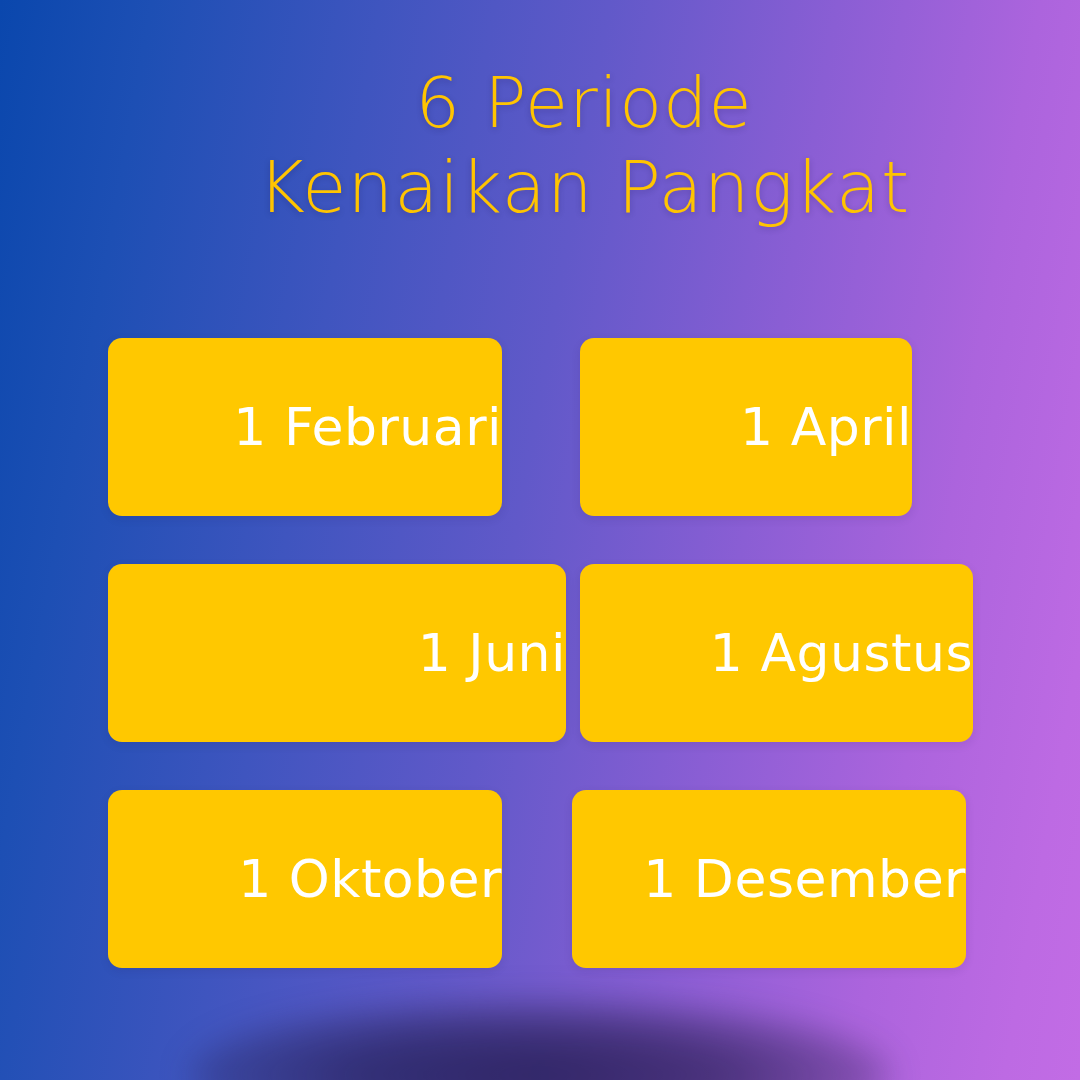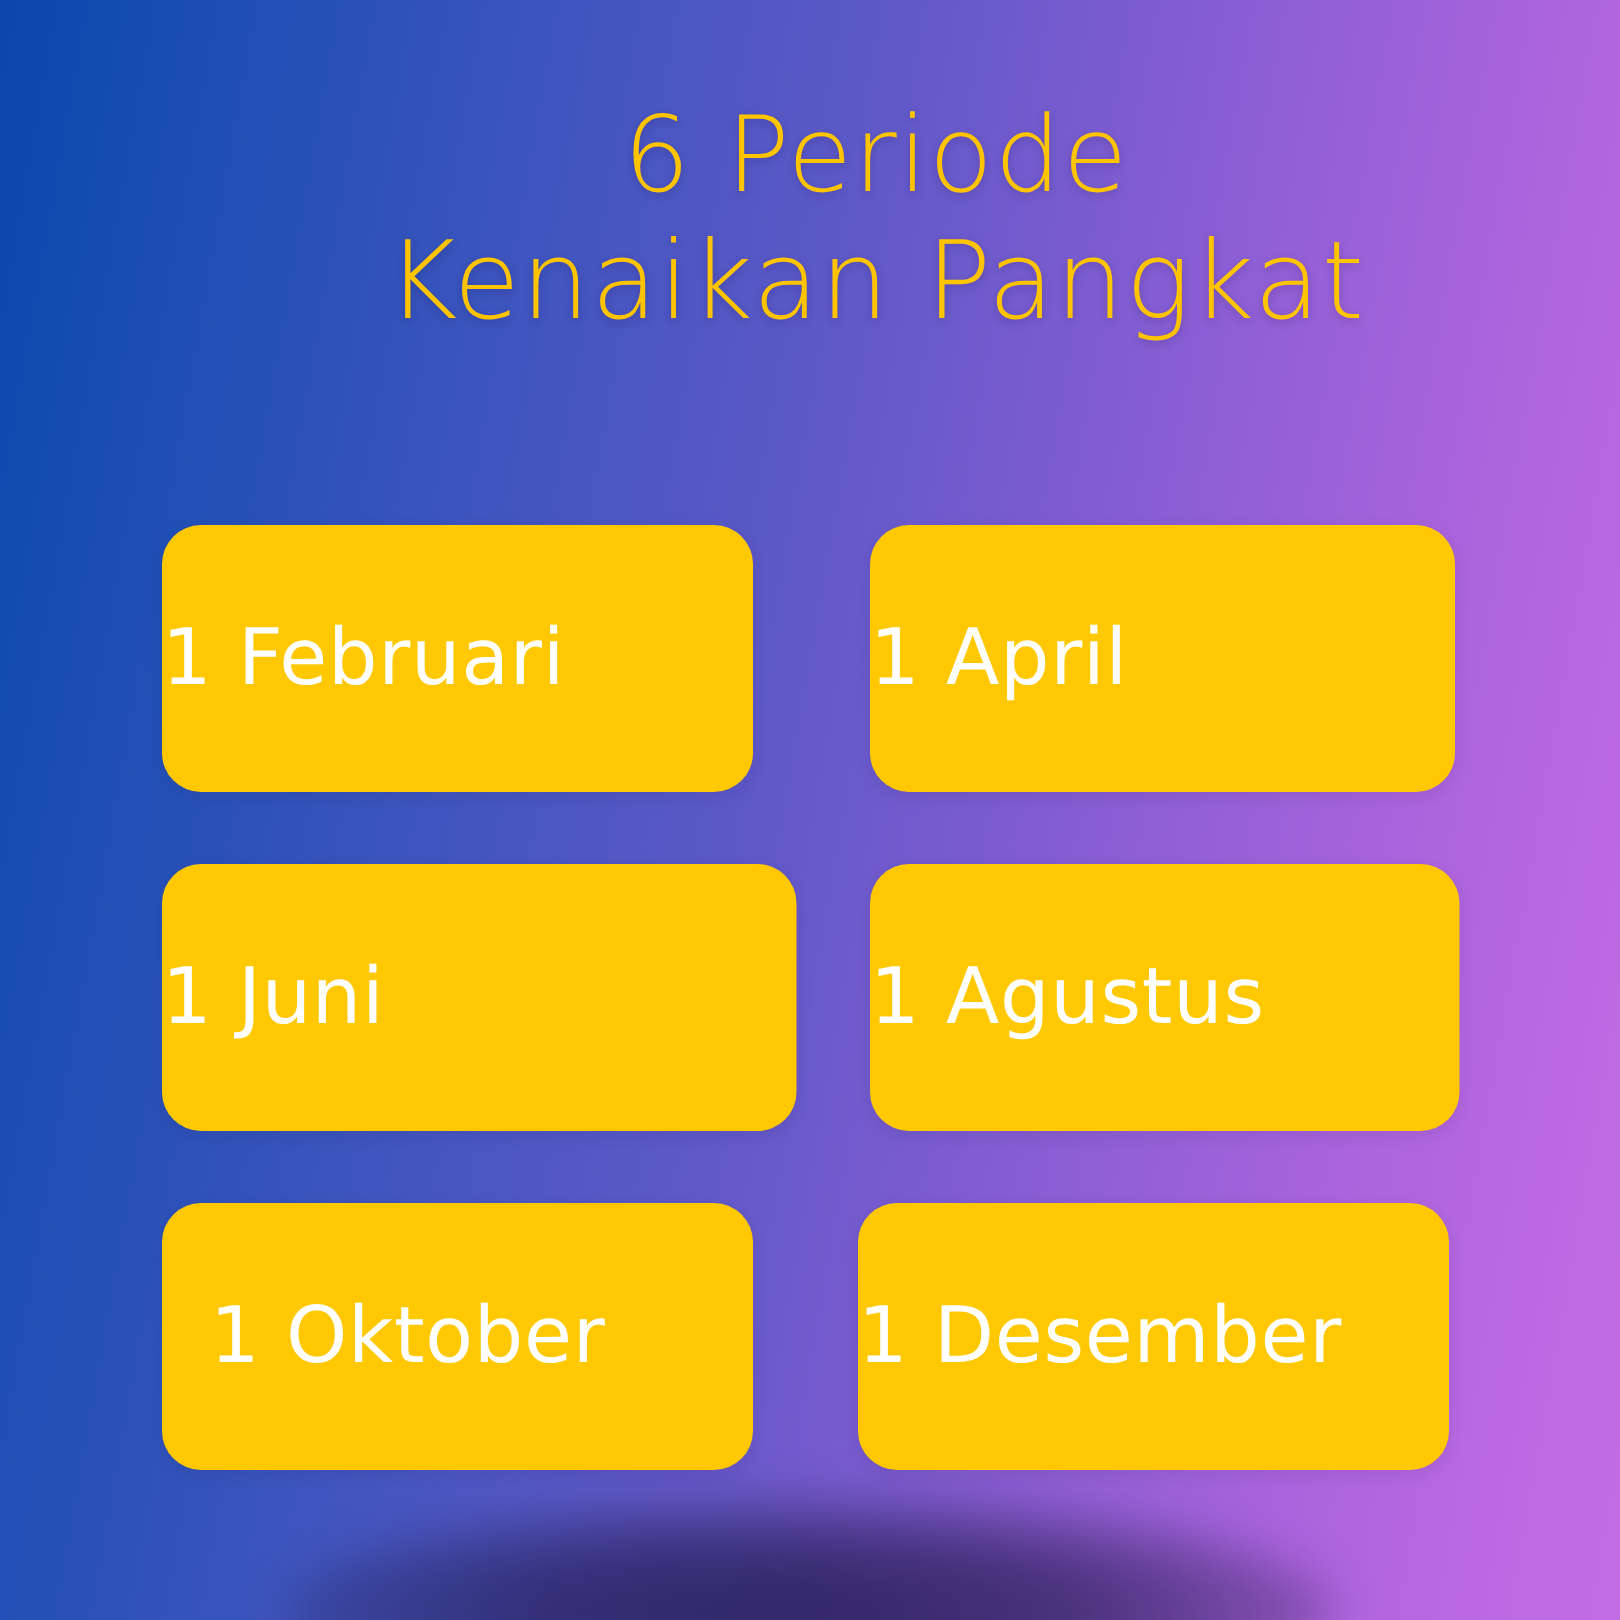--- a/index.html
+++ b/index.html
@@ -76,46 +76,46 @@
   }
   .card-row {
     position: relative;
     height: 178px;
     margin-bottom: 48px;
   }
   .card-row:last-child { margin-bottom: 0; }
 
   .card {
     position: absolute;
-    top: 12px;
+    top: 0;
     height: 178px;
     background: #FFC800;
-    border-radius: 26px;
+    border-radius: 14px;
     display: flex;
     align-items: center;
-    justify-content: flex-start;
+    justify-content: flex-end;
     box-sizing: border-box;
     box-shadow: 0 3px 10px rgba(25,15,70,0.10);
   }
   .card-label {
     color: #FFFFFF;
     font-family: "DejaVu Sans", sans-serif;
     font-weight: 400;
     font-size: 52px;
     letter-spacing: 0.5px;
     white-space: nowrap;
     line-height: 1;
   }
 
   
   .row-1 .col-left  { left: 108px; width: 394px; }
-  .row-1 .col-right { left: 580px; width: 390px; }
+  .row-1 .col-right { left: 580px; width: 332px; }
 
   .row-2 { height: 178px; }
-  .row-2 .col-left  { left: 108px; width: 423px; }
+  .row-2 .col-left  { left: 108px; width: 458px; }
   .row-2 .col-right { left: 580px; width: 393px; }
 
   .row-3 .col-left  { left: 108px; width: 394px; padding-left: 32px; }
   .row-3 .col-right { left: 572px; width: 394px; }
 </style>
 </head>
 <body>
 
 <div id="poster">
 

